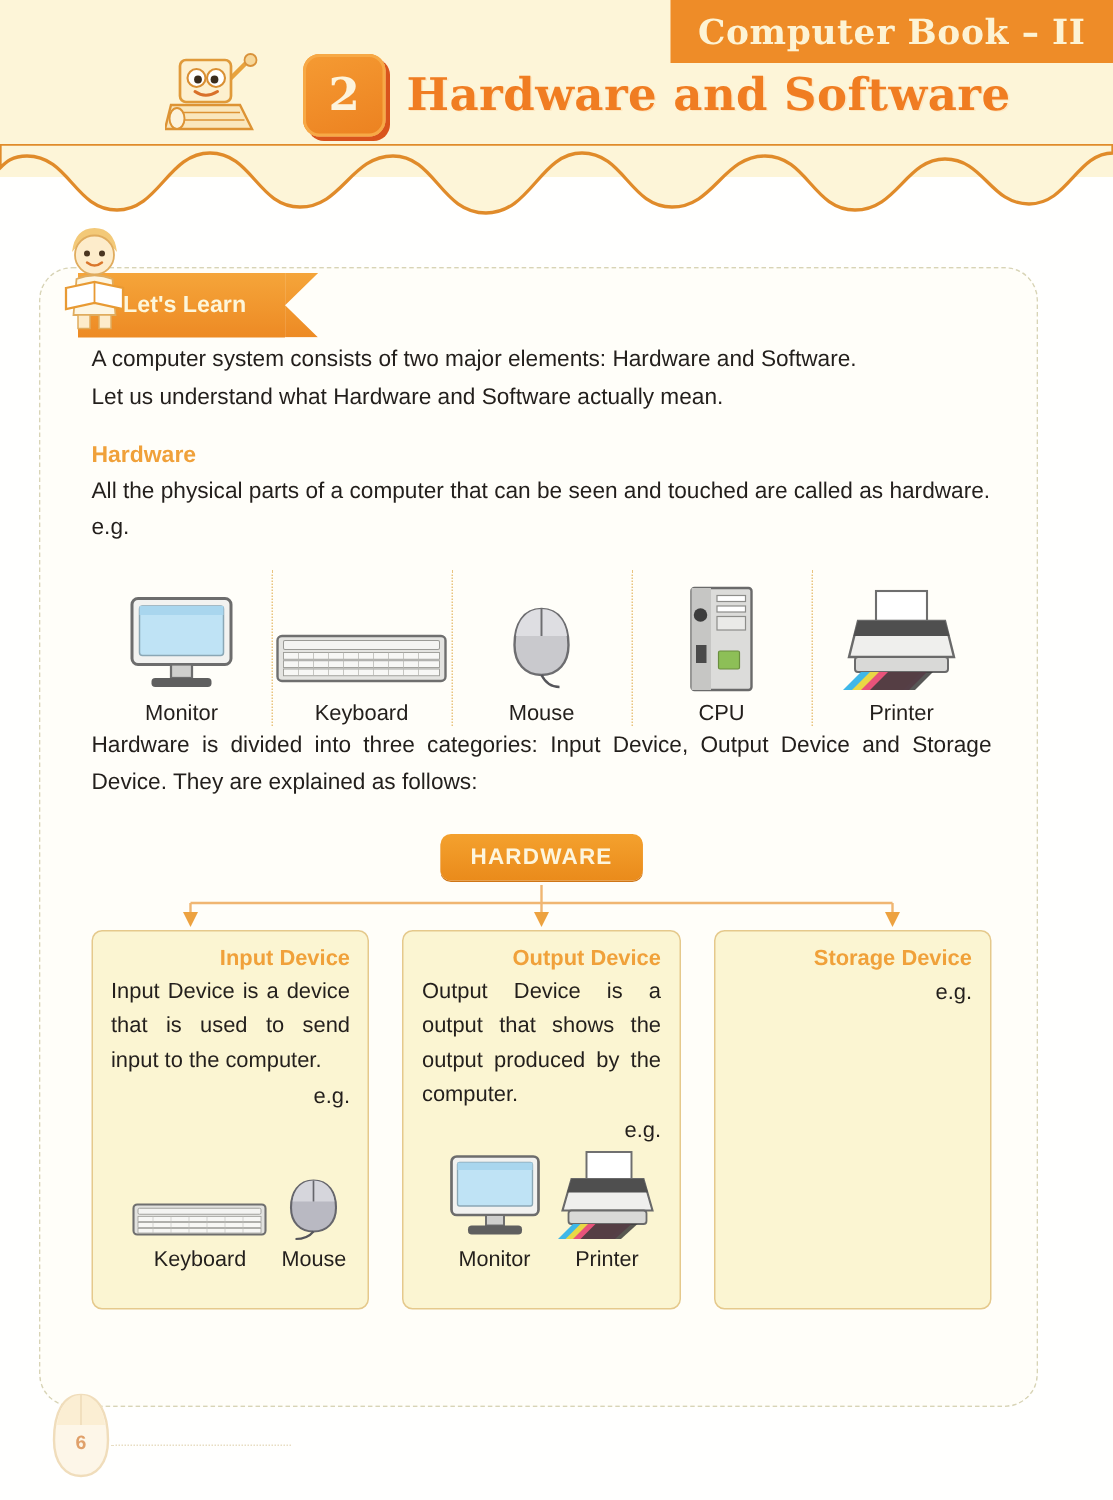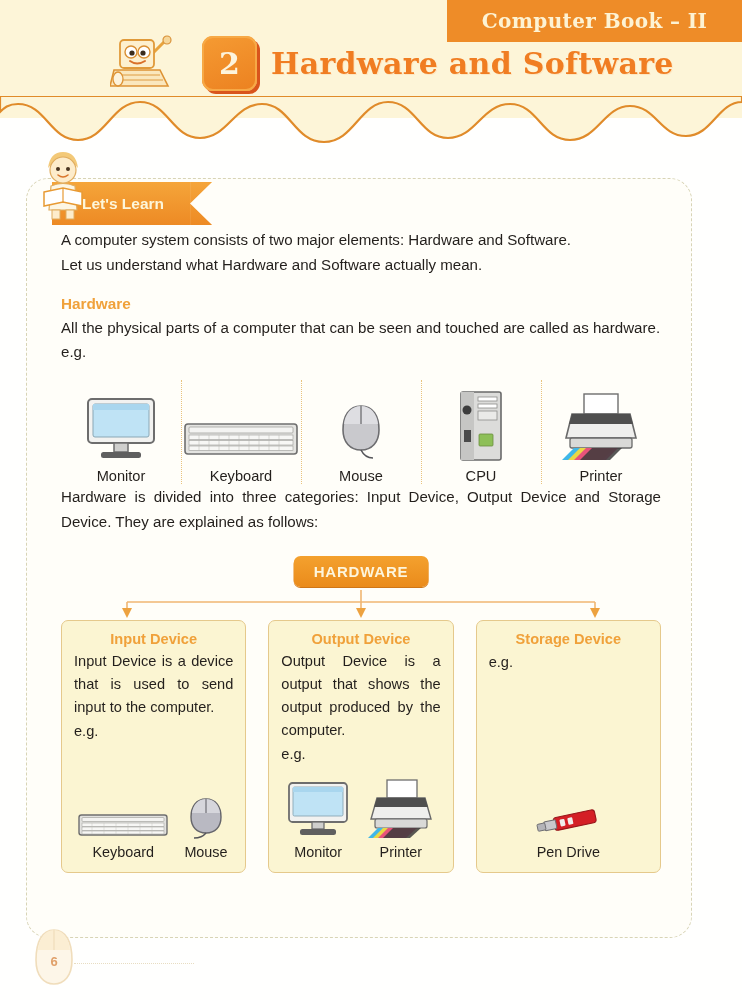--- a/index.html
+++ b/index.html
@@ -22,21 +22,21 @@
   }
   .scallop-wrap svg { display: block; }
 
   
   .header-banner {
     position: absolute; right: 0; top: 0; width: 295px; height: 42px;
     background: #ee8c28;
     display: flex; align-items: center; justify-content: center;
   }
   .header-banner-text {
-    color: #fdf3d4; font-size: 20px; font-weight: bold;
+    color: #fdf3d4; font-size: 23px; font-weight: bold;
     font-family: "DejaVu Serif", serif; letter-spacing: .4px;
     white-space: nowrap;
   }
 
   
   .chapter-row {
     position: absolute; left: 110px; top: 32px;
     display: flex; align-items: center; gap: 14px;
   }
   .mascot-laptop { width: 78px; height: 62px; position: relative; }
@@ -118,22 +118,22 @@
     color: #fdf5dc; font-size: 15px; font-weight: bold; letter-spacing: .8px;
     box-shadow: 0 1px 0 #cf7617;
   }
   .flow svg { position: absolute; left: 0; top: 0; }
 
   
   .cat-row { display: flex; gap: 22px; margin-top: 2px; }
   .cat-box {
     flex: 1; background: #fbf5d2;
     border: 1.4px solid #e5c98c; border-radius: 7px;
-    padding: 10px 12px 12px; min-height: 253px;
-    display: flex; flex-direction: column;
+    padding: 10px 12px 24px; min-height: 253px;
+    display: flex; flex-direction: column; align-items: flex-end;
   }
   .cat-title {
     text-align: center; color: #f0a13a; font-size: 14.6px;
     font-weight: bold; margin-bottom: 3px;
   }
   .cat-desc {
     color: #231f1c; font-size: 14.6px; line-height: 23px; text-align: justify;
   }
   .cat-eg { color: #231f1c; font-size: 14.6px; line-height: 22px; margin-top: 1px; }
   .cat-items {
@@ -436,34 +436,20 @@
               </div>
               <div class="cat-item-label">Printer</div>
             </div>
           </div>
         </div>
 
         <div class="cat-box">
           <div class="cat-title">Storage Device</div>
           <div class="cat-eg">e.g.</div>
           <div class="cat-items">
-            <div class="cat-item">
-              <div class="cat-item-art">
-                <svg width="72" height="34" viewBox="0 0 72 34">
-                  <g transform="rotate(-12 36 17)">
-                    <rect x="22" y="10" width="42" height="13" rx="3" fill="#d41f26" stroke="#97161b" stroke-width="1.1"></rect>
-                    <rect x="12" y="12" width="12" height="9" rx="1.5" fill="#c9c9cd" stroke="#6d6d70" stroke-width="1"></rect>
-                    <rect x="5" y="13" width="8" height="7" rx="1" fill="#b4b4b8" stroke="#6d6d70" stroke-width=".9"></rect>
-                    <rect x="28" y="13" width="5" height="7" rx="1" fill="#f0eeec"></rect>
-                    <rect x="36" y="13" width="5" height="7" rx="1" fill="#f0eeec"></rect>
-                  </g>
-                </svg>
-              </div>
-              <div class="cat-item-label">Pen Drive</div>
-            </div>
           </div>
         </div>
 
       </div>
 
     </div>
   </div>
 
   <div class="foot-dots"></div>
 

